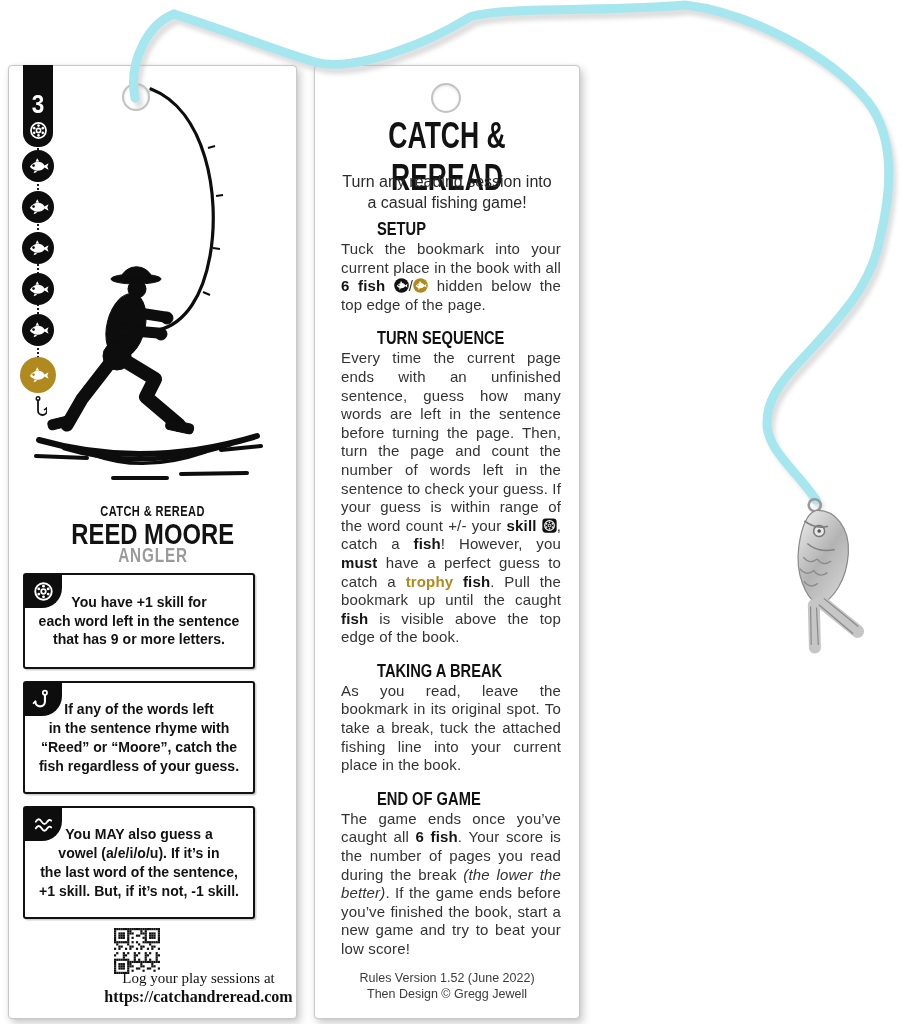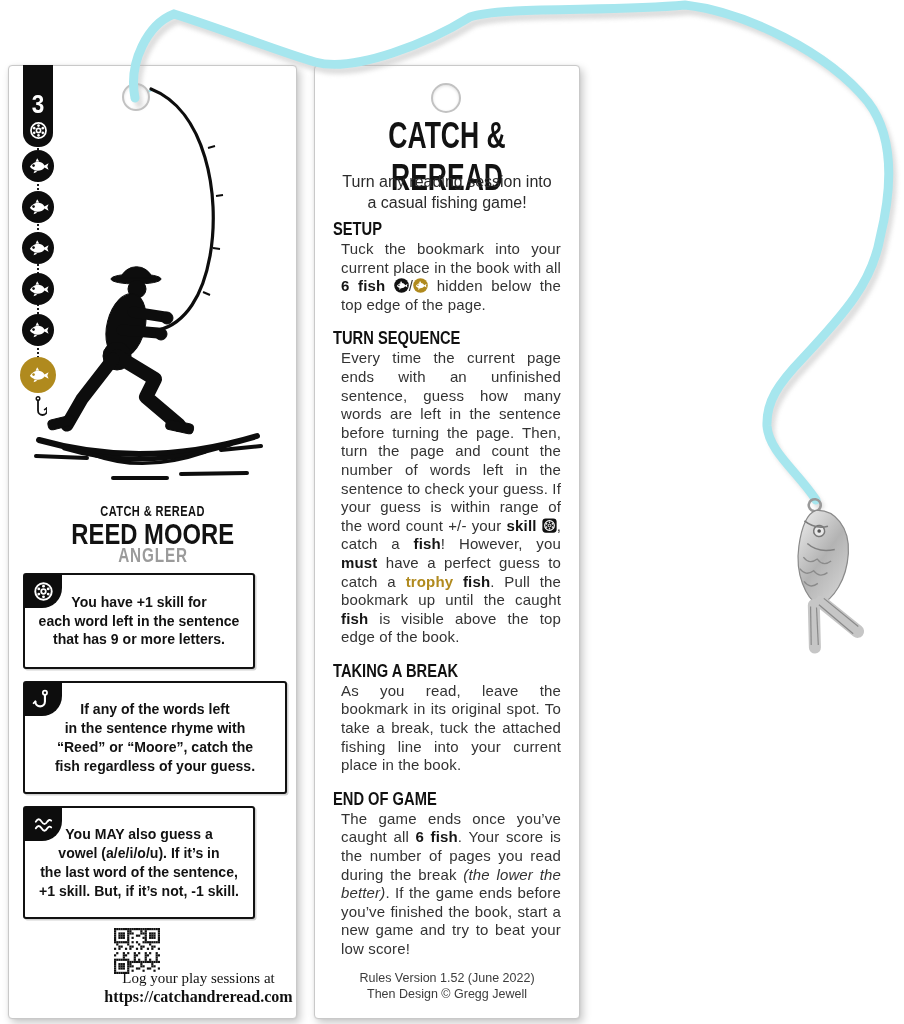--- a/index.html
+++ b/index.html
@@ -33,41 +33,41 @@
   .ltitle{position:absolute;left:0;width:100%;text-align:center;z-index:4;}
   #l-kicker{top:438px;font-size:13px;font-weight:700;letter-spacing:.5px;}
   #l-name{top:452px;font-size:28px;font-weight:700;letter-spacing:0;text-decoration:underline;}
   #l-role{top:480px;font-size:18px;font-weight:700;color:#9b9b9b;letter-spacing:1px;}
   .cond{display:inline-block;transform:scale(.85,1.08);transform-origin:center;}
 
   
   .rule-card{position:absolute;left:14px;width:228px;border:2px solid #111;border-radius:3px;background:#fff;z-index:4;
              box-shadow:1.5px 1.5px 0 rgba(0,0,0,.18);}
   #rule-0{top:507px;height:92px;}
-  #rule-1{top:615px;height:109px;padding-left:32px;}
+  #rule-1{top:615px;height:109px;}
   #rule-2{top:740px;height:109px;}
   .chip{position:absolute;left:-1px;top:-1px;width:38px;height:34px;background:#0d0d0d;
         border-radius:2px 0 20px 0;display:flex;align-items:center;justify-content:center;}
   .chip svg{width:23px;height:23px;}
   .rule-text{position:absolute;inset:0;display:flex;flex-direction:column;align-items:center;justify-content:center;
              font-weight:700;font-size:14.5px;line-height:1.3;text-align:center;transform:scale(.97,1.02);}
 
   
   #qr{position:absolute;left:105px;top:862px;width:46px;height:46px;z-index:4;}
   #l-footer{position:absolute;left:0;bottom:12px;width:100%;text-align:center;z-index:4;
             font-family:"Liberation Serif", serif;font-size:15px;line-height:1.15;color:#111;padding-left:46px;}
   #l-footer div:last-child{font-weight:700;font-size:16px;}
 
   
   #r-title{position:absolute;top:52px;left:0;width:100%;text-align:center;font-size:34px;font-weight:700;z-index:2;}
   #r-title .cond{transform:scale(.78,1.08);}
   #r-intro{position:absolute;top:106px;left:0;width:100%;text-align:center;font-size:16px;line-height:1.3;color:#2b2b2b;z-index:2;}
   #r-body{position:absolute;top:152px;left:18px;width:228px;z-index:2;}
   .section{margin-bottom:13px;}
-  .sec-h{font-size:17.5px;font-weight:700;color:#111;margin-bottom:1px;}
+  .sec-h{font-size:17.5px;font-weight:700;color:#111;margin-bottom:1px;margin-left:44px;}
   .sec-h .cond{transform:scale(.84,1.1);transform-origin:left center;}
   .sec-p{font-size:15px;line-height:18.6px;letter-spacing:.15px;color:#333;text-align:justify;margin-left:8px;}
   .seg-b{font-weight:700;color:#151515;}
   .seg-i{font-style:italic;}
   .seg-gold{font-weight:700;color:#b08a1e;}
   .inline-icon{display:inline-block;width:15px;height:15px;vertical-align:-2px;}
   .inline-icon svg{width:15px;height:15px;display:block;}
   #r-footer{position:absolute;left:0;bottom:16px;width:100%;text-align:center;font-size:12.5px;line-height:1.3;color:#3c3c3c;z-index:2;}
 
   

